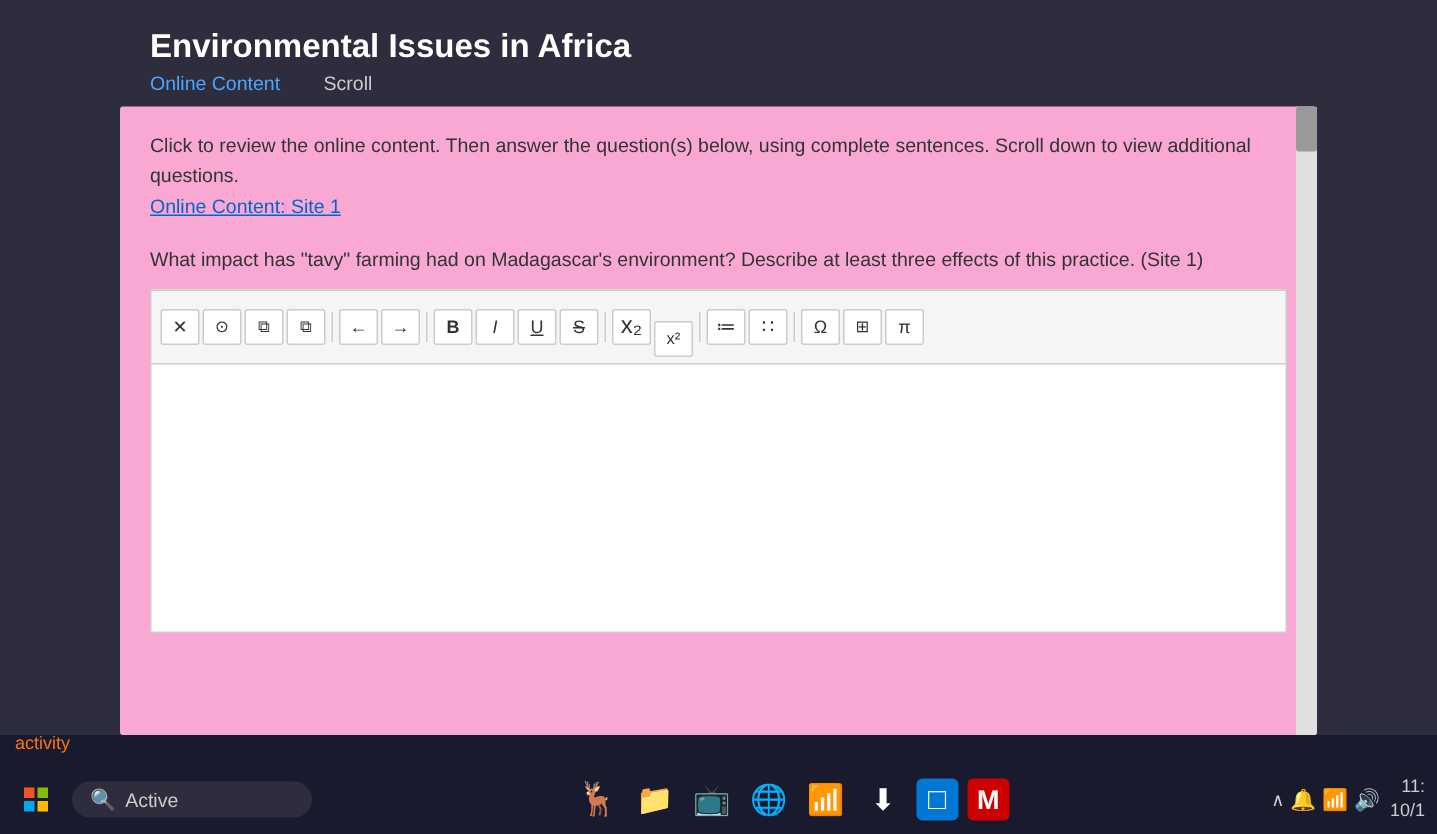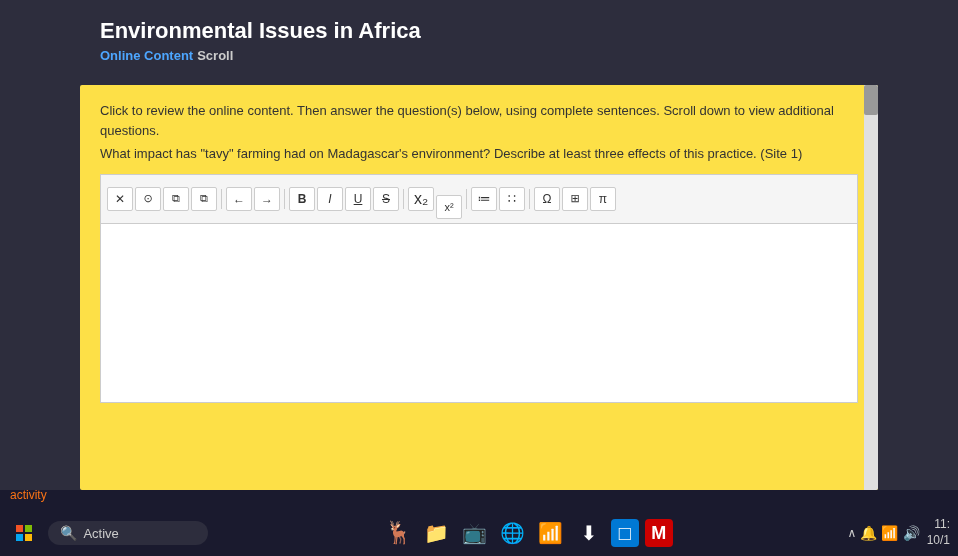--- a/index.html
+++ b/index.html
@@ -16,54 +16,53 @@
     .main-area {
       width: 100%;
       height: 490px;
       background: #2d2d3d;
       display: flex;
       flex-direction: column;
     }
 
     
     .page-header {
-      padding: 18px 100px 22px 100px;
+      padding: 18px 100px 8px 100px;
       background: #2d2d3d;
     }
 
     .page-title {
       font-size: 22px;
       font-weight: bold;
       color: #ffffff;
       margin-bottom: 4px;
     }
 
     .page-subtitle {
       display: flex;
-      gap: 4px;
-      align-items: center;
-      font-size: 13px;
-      font-weight: bold;
+      gap: 29px;
+      align-items: center;
+      font-size: 13px;
     }
 
     .online-content-link {
       color: #4da6ff;
       text-decoration: none;
       font-size: 13px;
     }
 
     .active-badge {
       color: #cccccc;
       font-size: 13px;
     }
 
     
     .content-panel {
       margin: 0 80px;
-      background: #fde047;
+      background: #f9a8d4;
       border-radius: 2px;
       flex: 1;
       display: flex;
       flex-direction: column;
       overflow: hidden;
       position: relative;
     }
 
     .content-inner {
       padding: 16px 20px;
@@ -302,20 +301,21 @@
       <a class="online-content-link">Online Content</a>
       <span class="active-badge">Scroll</span>
     </div>
   </div>
 
   <div class="edit-icon-area">✏</div>
 
   <div class="content-panel">
     <div class="content-inner">
       <p class="instruction-text">Click to review the online content. Then answer the question(s) below, using complete sentences. Scroll down to view additional questions.</p>
+      <a class="site-link">Online Content: Site 1</a>
       <p class="question-text">What impact has "tavy" farming had on Madagascar's environment? Describe at least three effects of this practice. (Site 1)</p>
 
       <div class="editor-toolbar">
         <button class="toolbar-btn">✕</button>
         <button class="toolbar-btn" style="font-size:11px;">⊙</button>
         <button class="toolbar-btn" style="font-size:11px;">⧉</button>
         <button class="toolbar-btn" style="font-size:11px;">⧉</button>
         <div class="toolbar-separator"></div>
         <button class="toolbar-btn">←</button>
         <button class="toolbar-btn">→</button>

